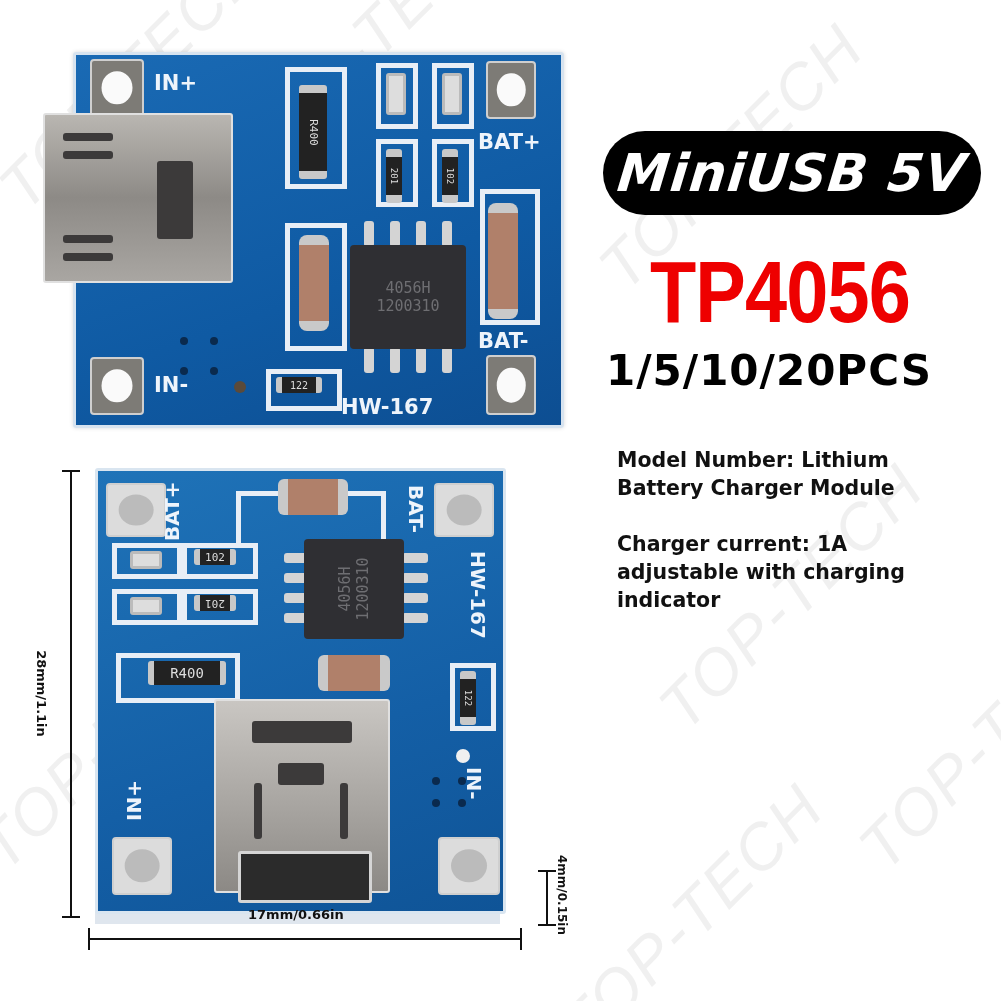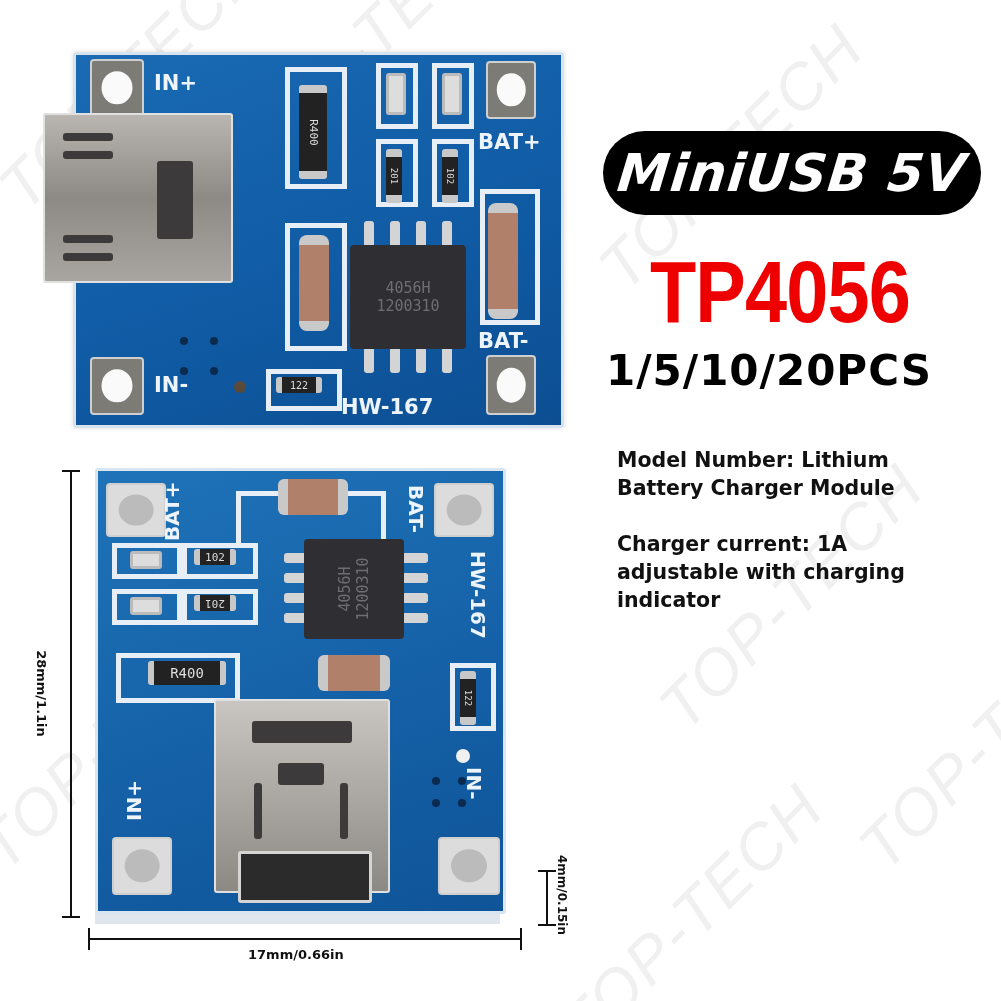--- a/index.html
+++ b/index.html
@@ -206,21 +206,21 @@
 </div>
 
 <div class="dim" style="left:70px;top:470px;width:2px;height:448px;"></div>
 <div class="dim" style="left:62px;top:470px;width:18px;height:2px;"></div>
 <div class="dim" style="left:62px;top:916px;width:18px;height:2px;"></div>
 <div class="dim-label" style="left:-2px;top:686px;transform:rotate(90deg);">28mm/1.1in</div>
 
 <div class="dim" style="left:88px;top:938px;width:434px;height:2px;"></div>
 <div class="dim" style="left:88px;top:928px;width:2px;height:22px;"></div>
 <div class="dim" style="left:520px;top:928px;width:2px;height:22px;"></div>
-<div class="dim-label" style="left:248px;top:947px;">17mm/0.66in</div>
+<div class="dim-label" style="left:248px;top:907px;">17mm/0.66in</div>
 
 <div class="dim" style="left:546px;top:870px;width:2px;height:56px;"></div>
 <div class="dim" style="left:538px;top:870px;width:18px;height:2px;"></div>
 <div class="dim" style="left:538px;top:924px;width:18px;height:2px;"></div>
 <div class="dim-label" style="left:522px;top:888px;transform:rotate(90deg);font-size:12px;">4mm/0.15in</div>
 
 <div class="badge">
   <span>MiniUSB 5V</span>
 </div>
 <div class="model">TP4056</div>

